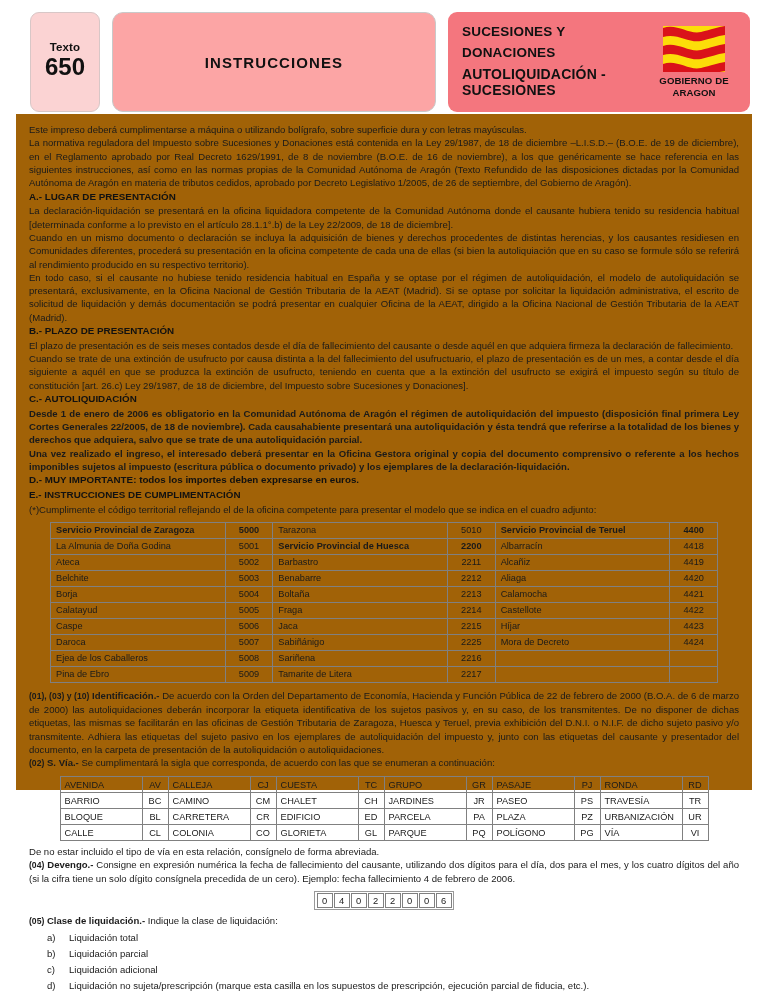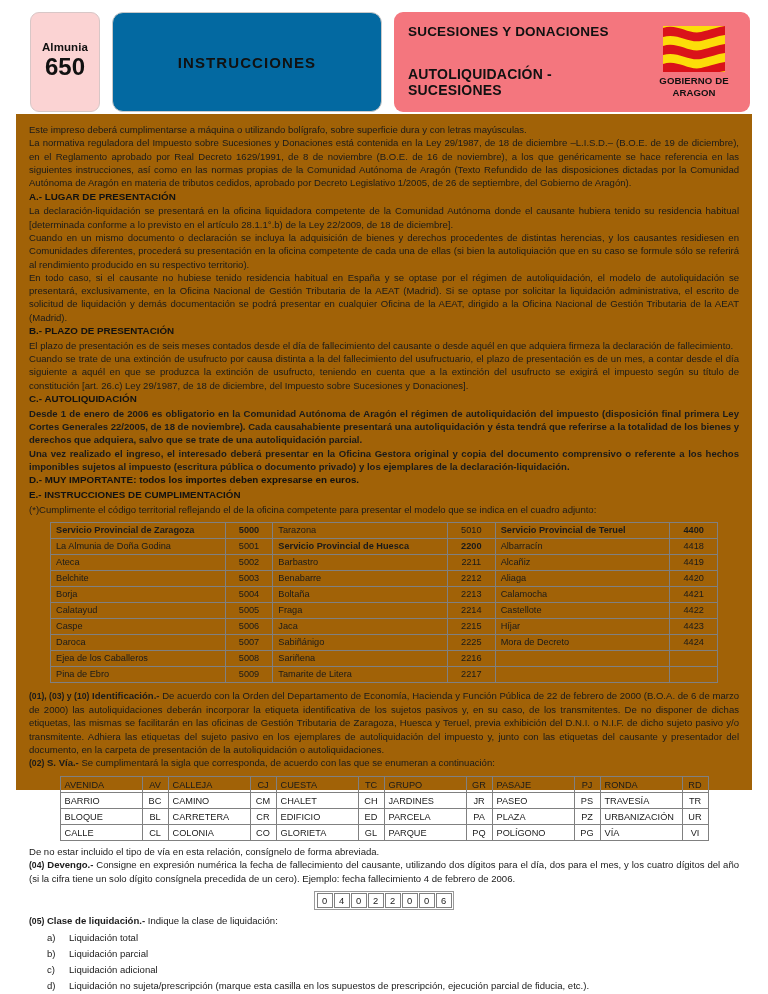--- a/index.html
+++ b/index.html
@@ -42,22 +42,22 @@
     margin-bottom: 2px;
   }
   .modelo-number {
     font-size: 24px;
     font-weight: bold;
     color: #111;
     line-height: 1;
   }
   .instr-box {
     flex: 0 0 auto;
-    width: 270px;
-    background: #0369a1;
+    width: 324px;
+    background: #fca5a5;
     border: 1.4px solid #c9c9c9;
     border-radius: 11px;
     display: flex;
     align-items: center;
     justify-content: center;
   }
   .instr-text {
     font-size: 15px;
     font-weight: bold;
     letter-spacing: 1.1px;
@@ -216,21 +216,21 @@
   }
   .sp4 { height: 4px; }
   .sp6 { height: 6px; }
 </style>
 </head>
 <body>
 
 <div class="header">
 
   <div class="modelo-box">
-    <div class="modelo-label">Almunia</div>
+    <div class="modelo-label">Texto</div>
     <div class="modelo-number">650</div>
   </div>
 
   <div class="instr-box">
     <div class="instr-text">INSTRUCCIONES</div>
   </div>
 
   <div class="banner">
     <div class="banner-texts">
       <div class="banner-title">SUCESIONES Y DONACIONES</div>

